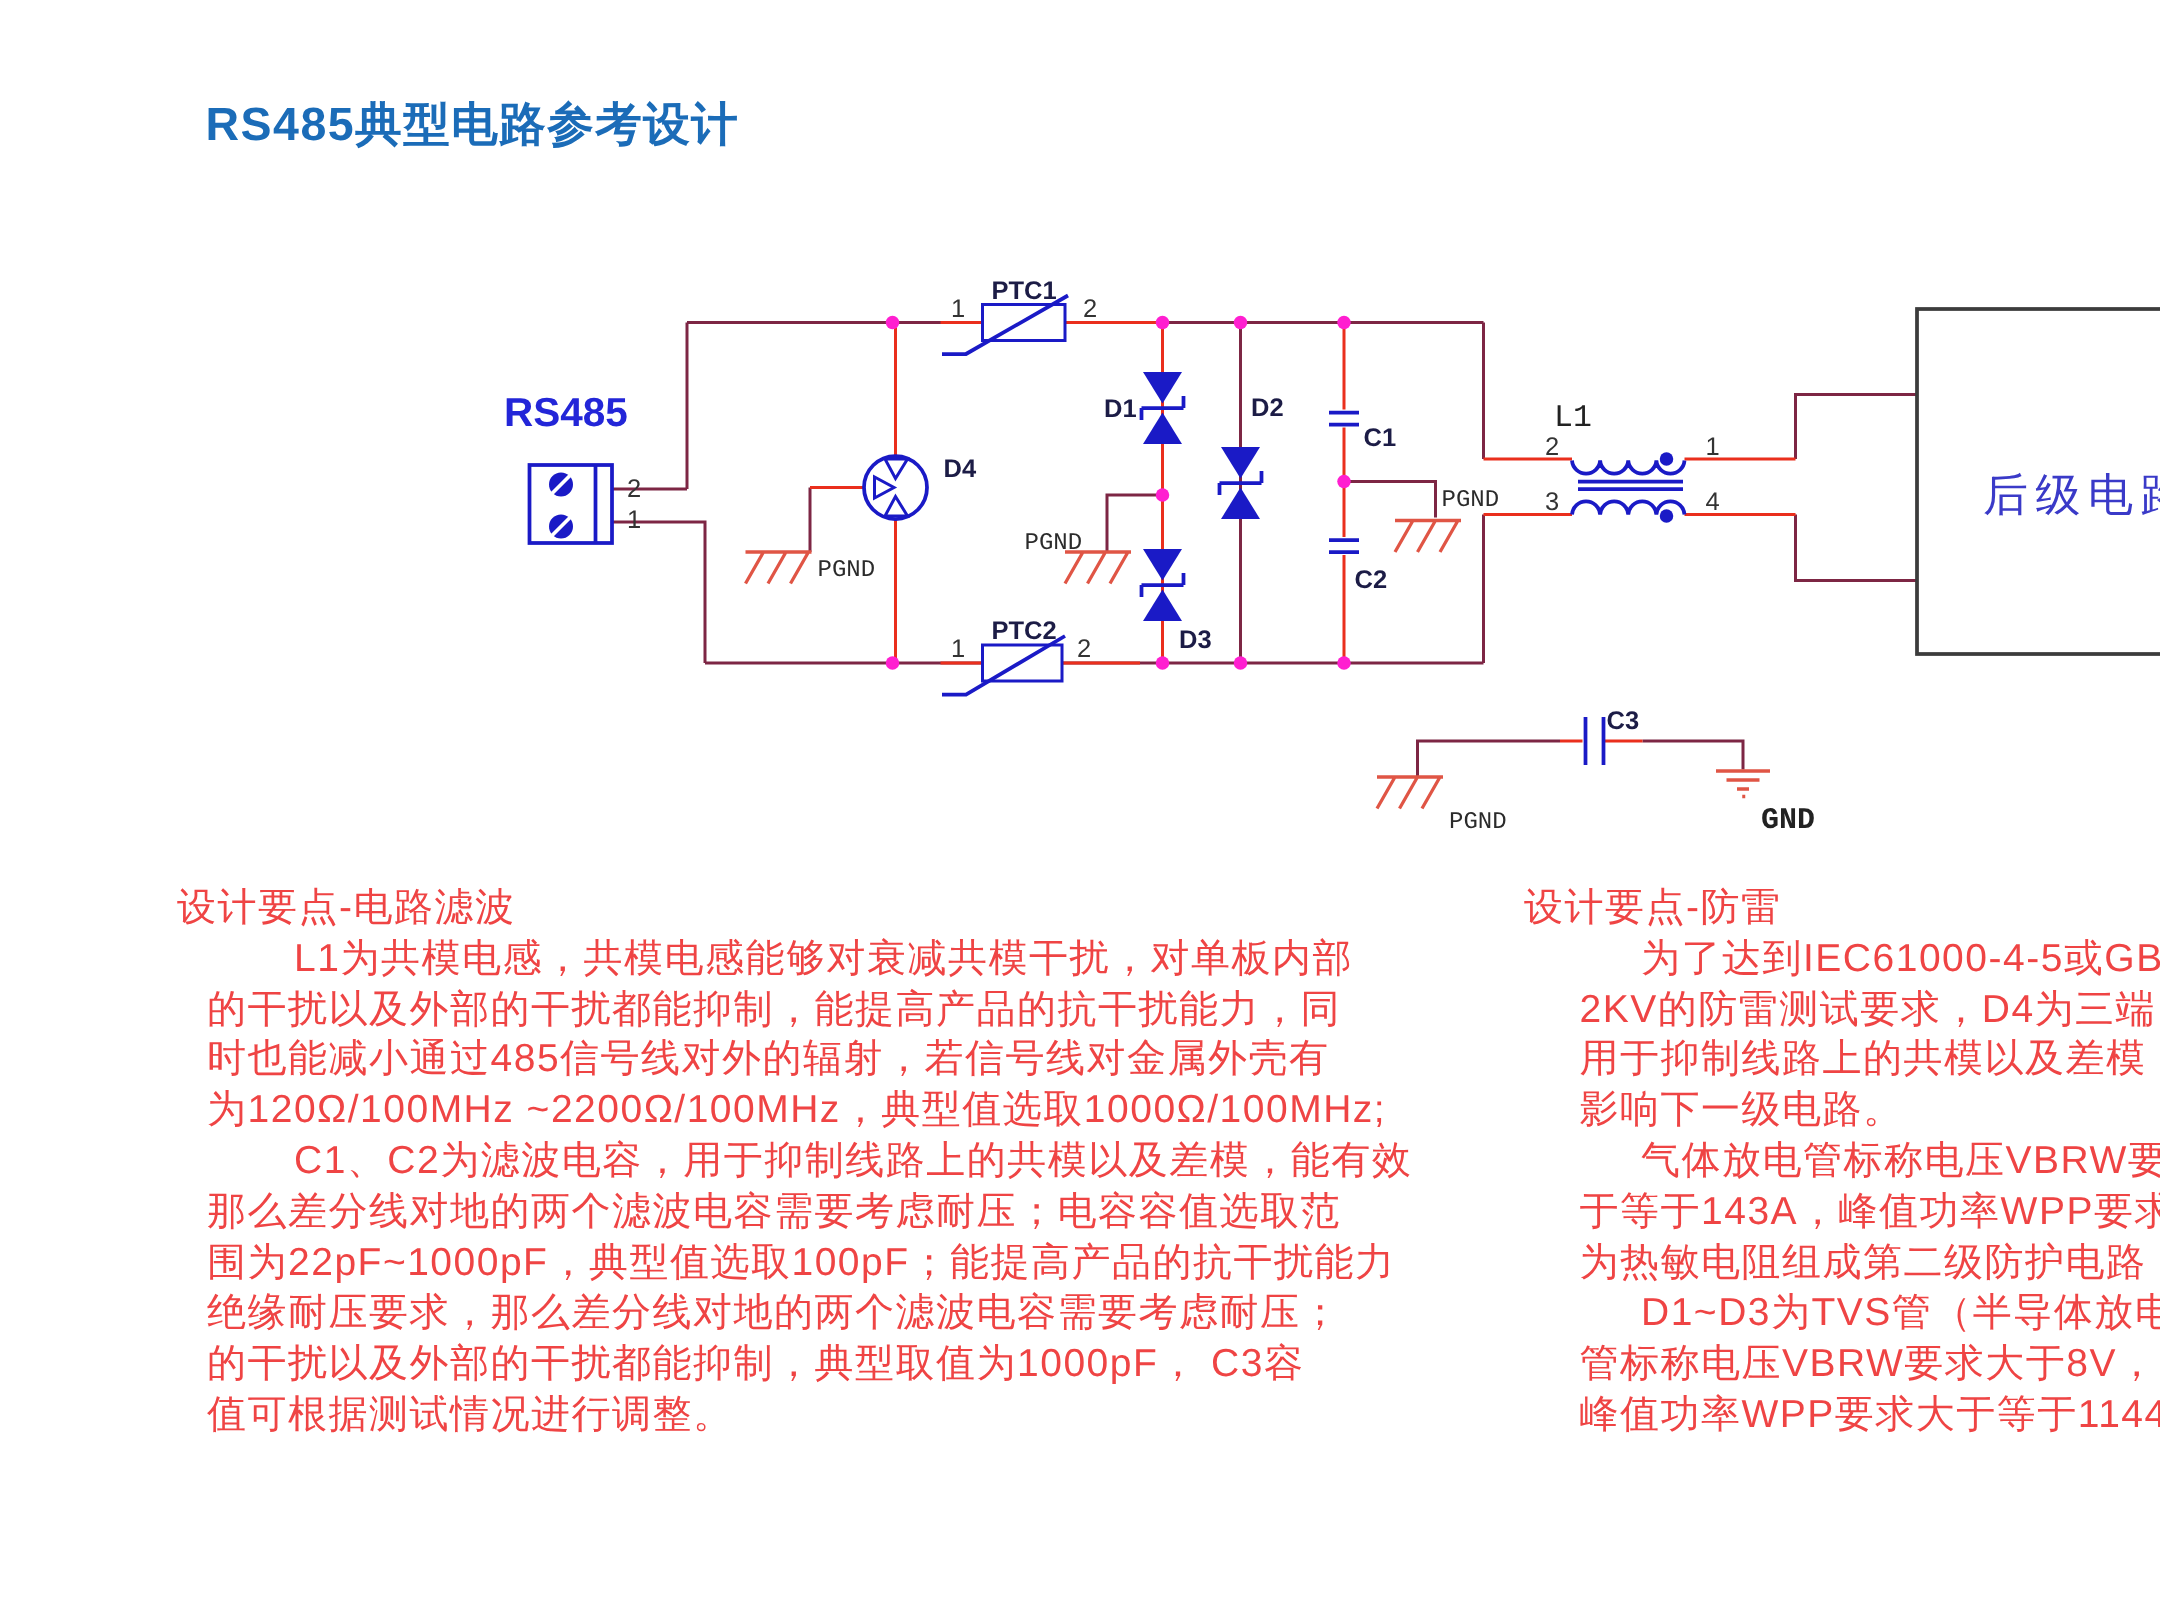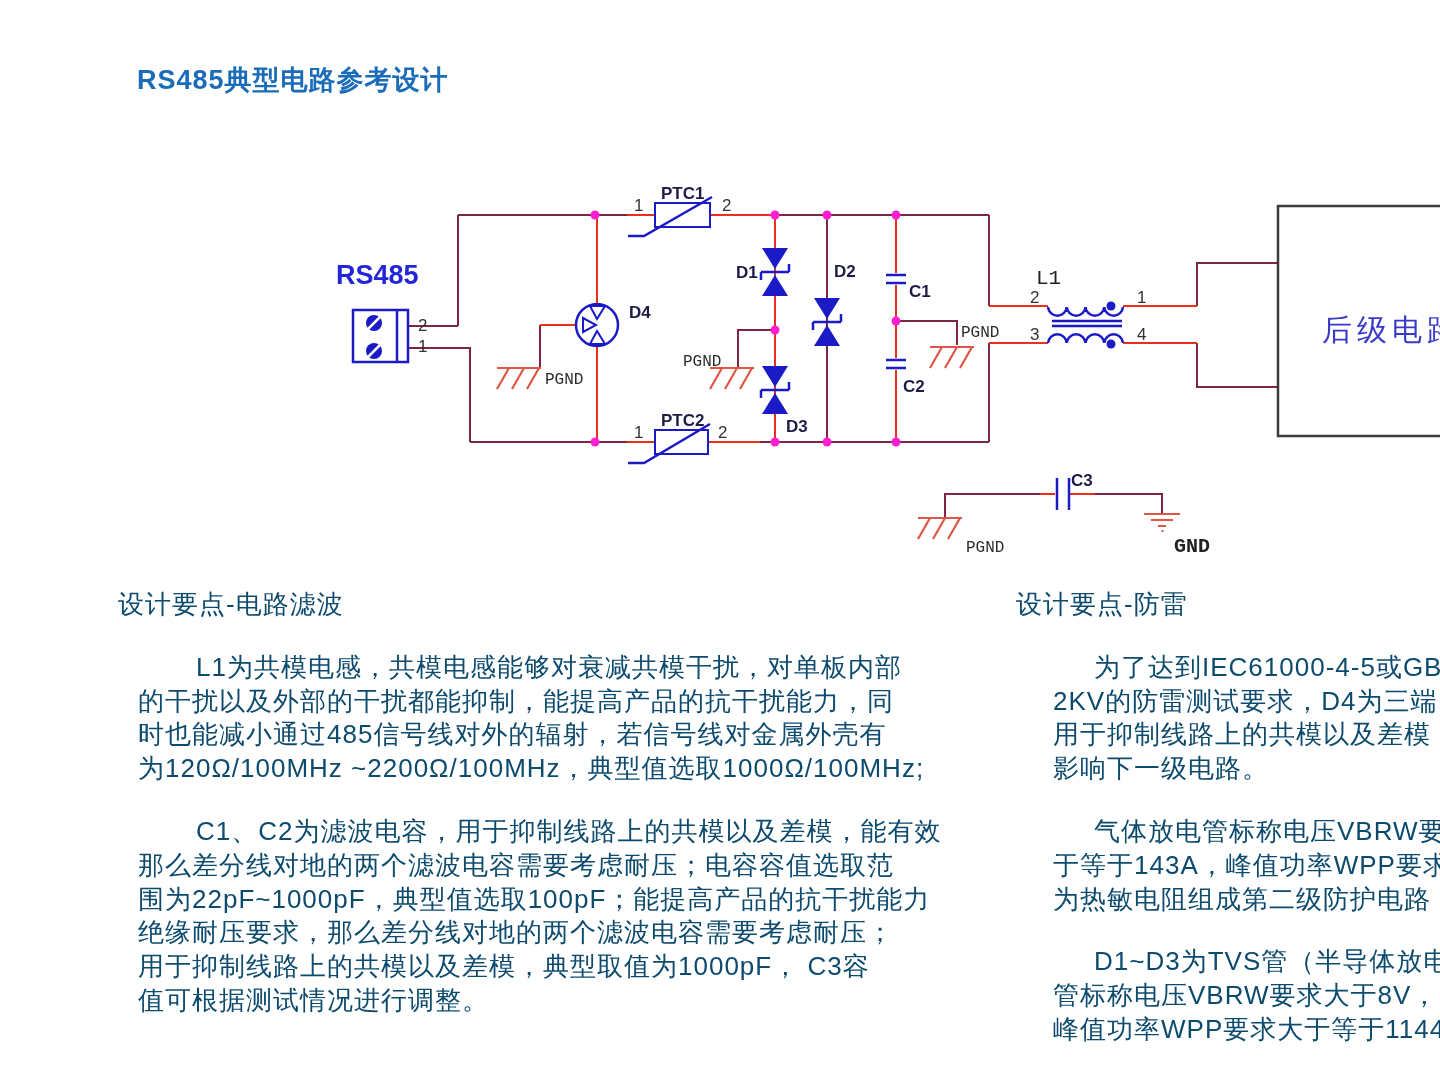--- a/index.html
+++ b/index.html
@@ -1,44 +1,44 @@
 <!DOCTYPE html>
 <html><head>
 <meta charset="utf-8">
 <style>
   html,body{margin:0;padding:0;background:#fff;}
   #stage{position:relative;width:1440px;height:1080px;background:#ffffff;overflow:hidden;
          font-family:"Liberation Sans",sans-serif;}
-  .title{position:absolute;left:137px;top:62px;font-size:27px;font-weight:bold;color:#1b6cb8;
+  .title{position:absolute;left:137px;top:62px;font-size:31px;font-weight:bold;color:#1b6cb8;
          letter-spacing:1px;}
   .schem{position:absolute;left:0;top:0;}
   
   .wm{stroke:#7d2644;stroke-width:2;fill:none;}
   .wr{stroke:#ea2f1d;stroke-width:2;fill:none;}
   .cs{stroke:#1a1ac6;stroke-width:2.5;fill:none;}
   .csf{fill:#1a1ac6;stroke:none;}
   .wht{fill:#ffffff;}
   .gn{stroke:#e05545;stroke-width:2.2;fill:none;}
   .dot{fill:#ff1fd0;stroke:none;}
   .des{font:bold 17px "Liberation Sans",sans-serif;fill:#1c1c46;}
   .pin{font:17px "Liberation Sans",sans-serif;fill:#333333;}
   .net{font:16px "Liberation Mono",monospace;fill:#2b2b2b;}
   .gndlbl{font:bold 20px "Liberation Mono",monospace;fill:#222222;}
   .mono21{font:21px "Liberation Mono",monospace;fill:#222222;}
   .connlbl{font:bold 27px "Liberation Sans",sans-serif;fill:#2326d8;}
   .boxlbl{font:30px "Liberation Sans",sans-serif;fill:#3a3ac8;letter-spacing:5px;}
   
-  .col{position:absolute;top:588px;font-size:26px;line-height:33.8px;color:#0c4a6e;
+  .col{position:absolute;top:588px;font-size:26px;line-height:33.8px;color:#ef4444;
        letter-spacing:1px;white-space:nowrap;}
   .col-left{left:118px;width:845px;}
   .col-right{left:1016px;width:600px;}
   .hd{padding-left:0;}
   .tl{padding-left:20px;}
   .col-right .tl{padding-left:37px;}
-  .ind{padding-left:78px !important;margin-top:29px;}
+  .ind{padding-left:78px !important;}
 </style>
 </head>
 <body>
 
 <div id="stage">
 
   <div class="title">RS485典型电路参考设计</div>
 
   <svg class="schem" width="1580" height="600" viewBox="0 0 1580 600" xmlns="http://www.w3.org/2000/svg">
 
@@ -203,21 +203,21 @@
   <div class="col col-left">
     <div class="hd">设计要点-电路滤波</div>
     <div class="tl ind">L1为共模电感，共模电感能够对衰减共模干扰，对单板内部</div>
     <div class="tl">的干扰以及外部的干扰都能抑制，能提高产品的抗干扰能力，同</div>
     <div class="tl">时也能减小通过485信号线对外的辐射，若信号线对金属外壳有</div>
     <div class="tl">为120Ω/100MHz ~2200Ω/100MHz，典型值选取1000Ω/100MHz;</div>
     <div class="tl ind">C1、C2为滤波电容，用于抑制线路上的共模以及差模，能有效</div>
     <div class="tl">那么差分线对地的两个滤波电容需要考虑耐压；电容容值选取范</div>
     <div class="tl">围为22pF~1000pF，典型值选取100pF；能提高产品的抗干扰能力</div>
     <div class="tl">绝缘耐压要求，那么差分线对地的两个滤波电容需要考虑耐压；</div>
-    <div class="tl">用于抑制线路上的共模以及差模，典型取值为1000pF， C3容</div>
+    <div class="tl">的干扰以及外部的干扰都能抑制，典型取值为1000pF， C3容</div>
     <div class="tl">值可根据测试情况进行调整。</div>
   </div>
 
   <div class="col col-right">
     <div class="hd">设计要点-防雷</div>
     <div class="tl ind">为了达到IEC61000-4-5或GB</div>
     <div class="tl">2KV的防雷测试要求，D4为三端</div>
     <div class="tl">用于抑制线路上的共模以及差模</div>
     <div class="tl">影响下一级电路。</div>
     <div class="tl ind">气体放电管标称电压VBRW要</div>

